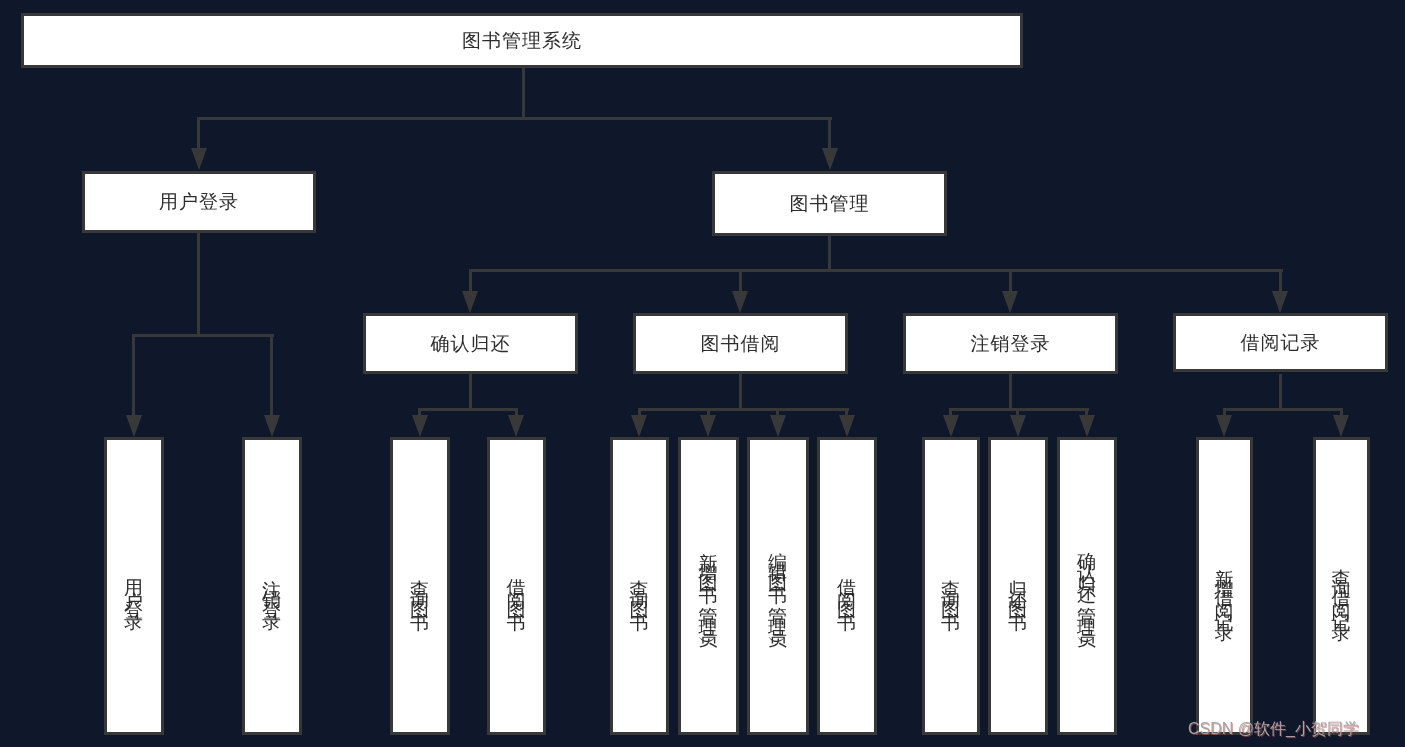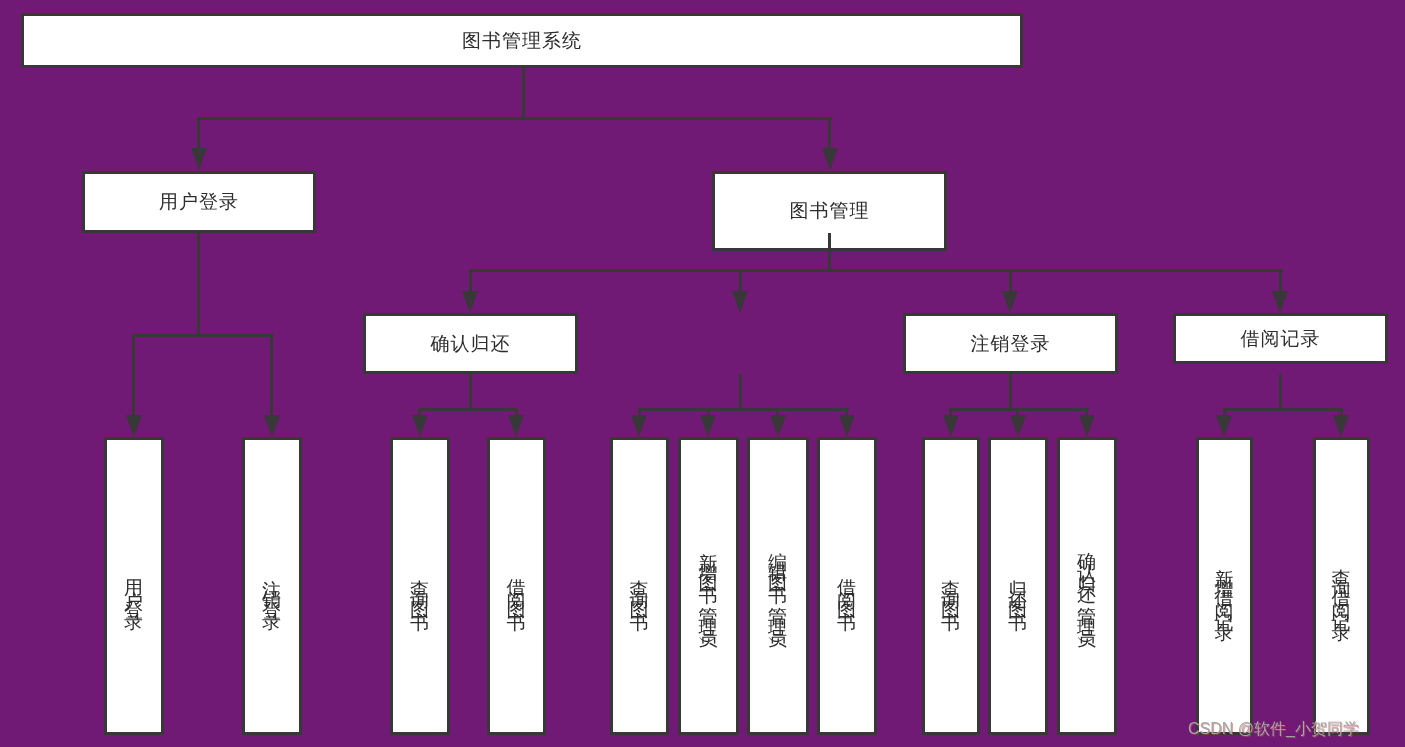--- a/index.html
+++ b/index.html
@@ -1,17 +1,17 @@
 <!DOCTYPE html>
 <html><head>
 <meta charset="utf-8">
 <style>
   html,body { margin:0; padding:0; background:#ffffff; }
   .stage {
-    position:relative; width:1405px; height:747px; background:#701a75;
+    position:relative; width:1405px; height:747px; background:#0f172a;
     font-family:"Liberation Sans","DejaVu Sans",sans-serif; overflow:hidden;text-align:center;
   }
   .box {
     position:absolute; box-sizing:border-box;
     border:3px solid #383838; background:#ffffff; color:#2d2d2d;
     display:flex; align-items:center; justify-content:center;
   }
   .box.h { font-size:19px; letter-spacing:1px; }
   .box.v span {
     writing-mode:vertical-rl; text-orientation:mixed;
@@ -42,21 +42,21 @@
   <div class="vl" style="left:522px;top:68px;height:51px"></div>
   <div class="hl" style="left:197px;top:117px;width:635px"></div>
   <div class="vl" style="left:197px;top:118px;height:32px"></div>
   <div class="arr" style="left:191px;top:148px"></div>
   <div class="vl" style="left:828px;top:118px;height:32px"></div>
   <div class="arr" style="left:822px;top:148px"></div>
 
   <div class="box h" style="left:82px;top:171px;width:234px;height:62px">
     <span>用户登录</span>
   </div>
-  <div class="box h" style="left:712px;top:171px;width:235px;height:80px">
+  <div class="box h" style="left:712px;top:171px;width:235px;height:65px">
     <span>图书管理</span>
   </div>
 
   <div class="vl" style="left:197px;top:233px;height:103px"></div>
   <div class="hl" style="left:132px;top:334px;width:142px"></div>
   <div class="vl" style="left:132px;top:336px;height:80px"></div>
   <div class="arr" style="left:126px;top:415px"></div>
   <div class="vl" style="left:270px;top:336px;height:80px"></div>
   <div class="arr" style="left:264px;top:415px"></div>
 
@@ -67,24 +67,27 @@
   <div class="vl" style="left:739px;top:271px;height:22px"></div>
   <div class="arr" style="left:732px;top:291px"></div>
   <div class="vl" style="left:1009px;top:271px;height:22px"></div>
   <div class="arr" style="left:1002px;top:291px"></div>
   <div class="vl" style="left:1279px;top:271px;height:22px"></div>
   <div class="arr" style="left:1272px;top:291px"></div>
 
   <div class="box h" style="left:363px;top:313px;width:215px;height:61px">
     <span>确认归还</span>
   </div>
+  <div class="box h" style="left:633px;top:313px;width:215px;height:61px">
+    <span>图书借阅</span>
+  </div>
   <div class="box h" style="left:903px;top:313px;width:215px;height:61px">
     <span>注销登录</span>
   </div>
-  <div class="box h" style="left:1173px;top:313px;width:215px;height:51px">
+  <div class="box h" style="left:1173px;top:313px;width:215px;height:59px">
     <span>借阅记录</span>
   </div>
 
   <div class="vl" style="left:469px;top:374px;height:36px"></div>
   <div class="hl" style="left:418px;top:408px;width:100px"></div>
   <div class="vl" style="left:418px;top:409px;height:8px"></div>
   <div class="arr" style="left:412px;top:415px"></div>
   <div class="vl" style="left:515px;top:409px;height:8px"></div>
   <div class="arr" style="left:508px;top:415px"></div>
 

